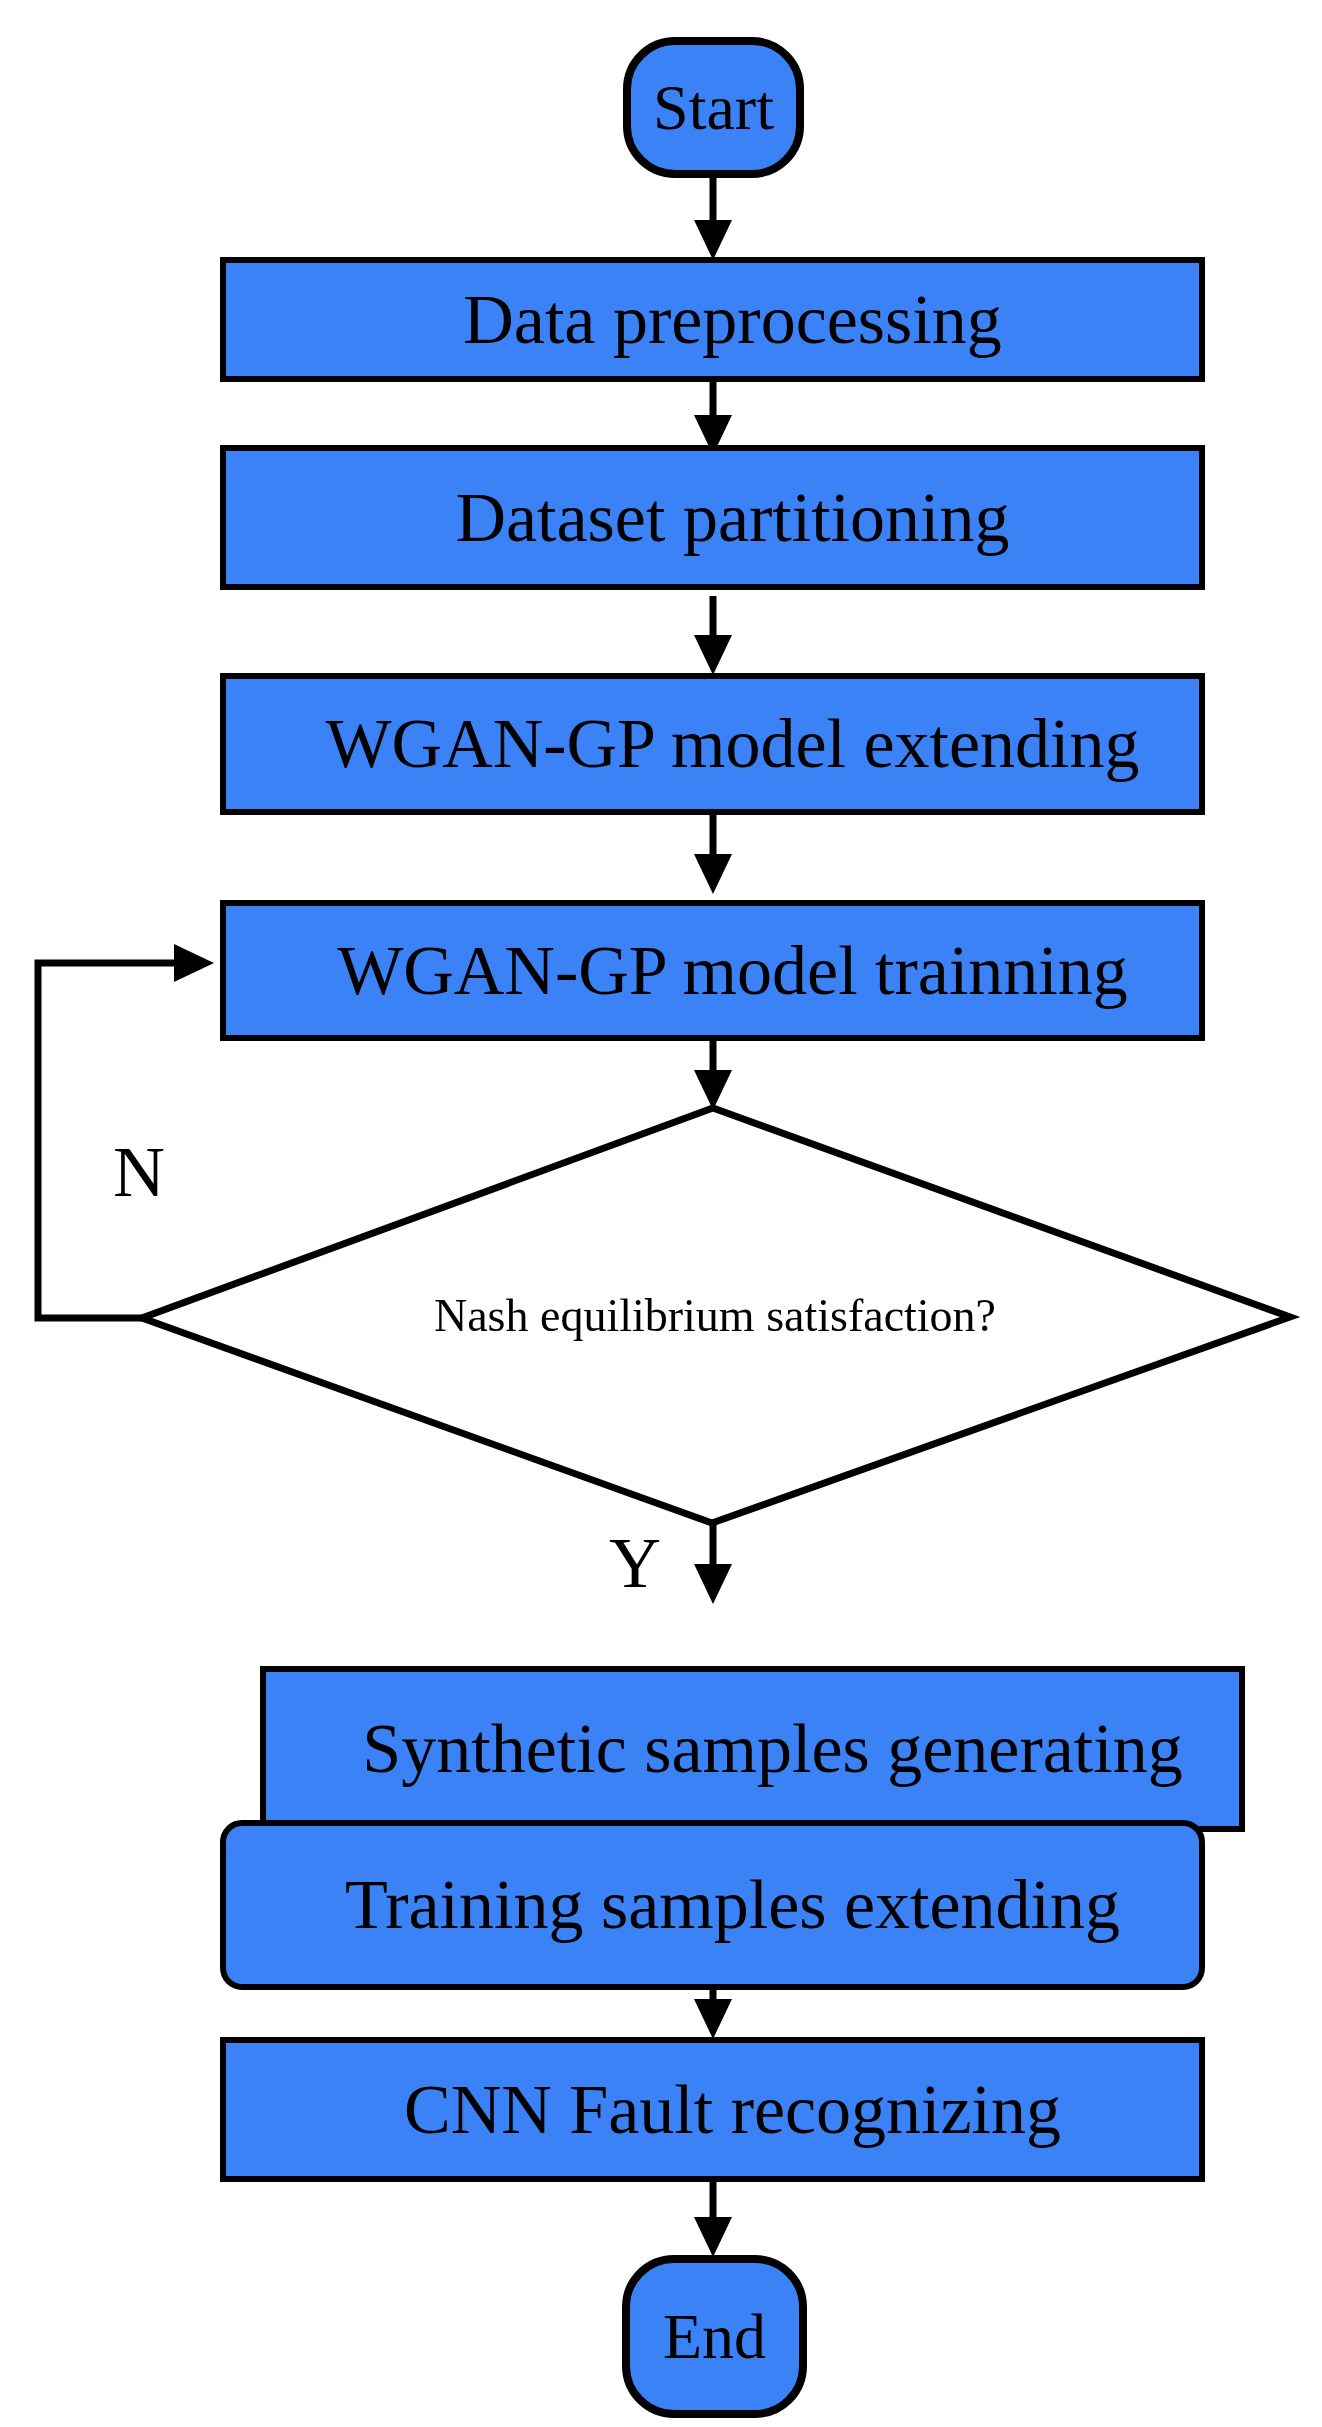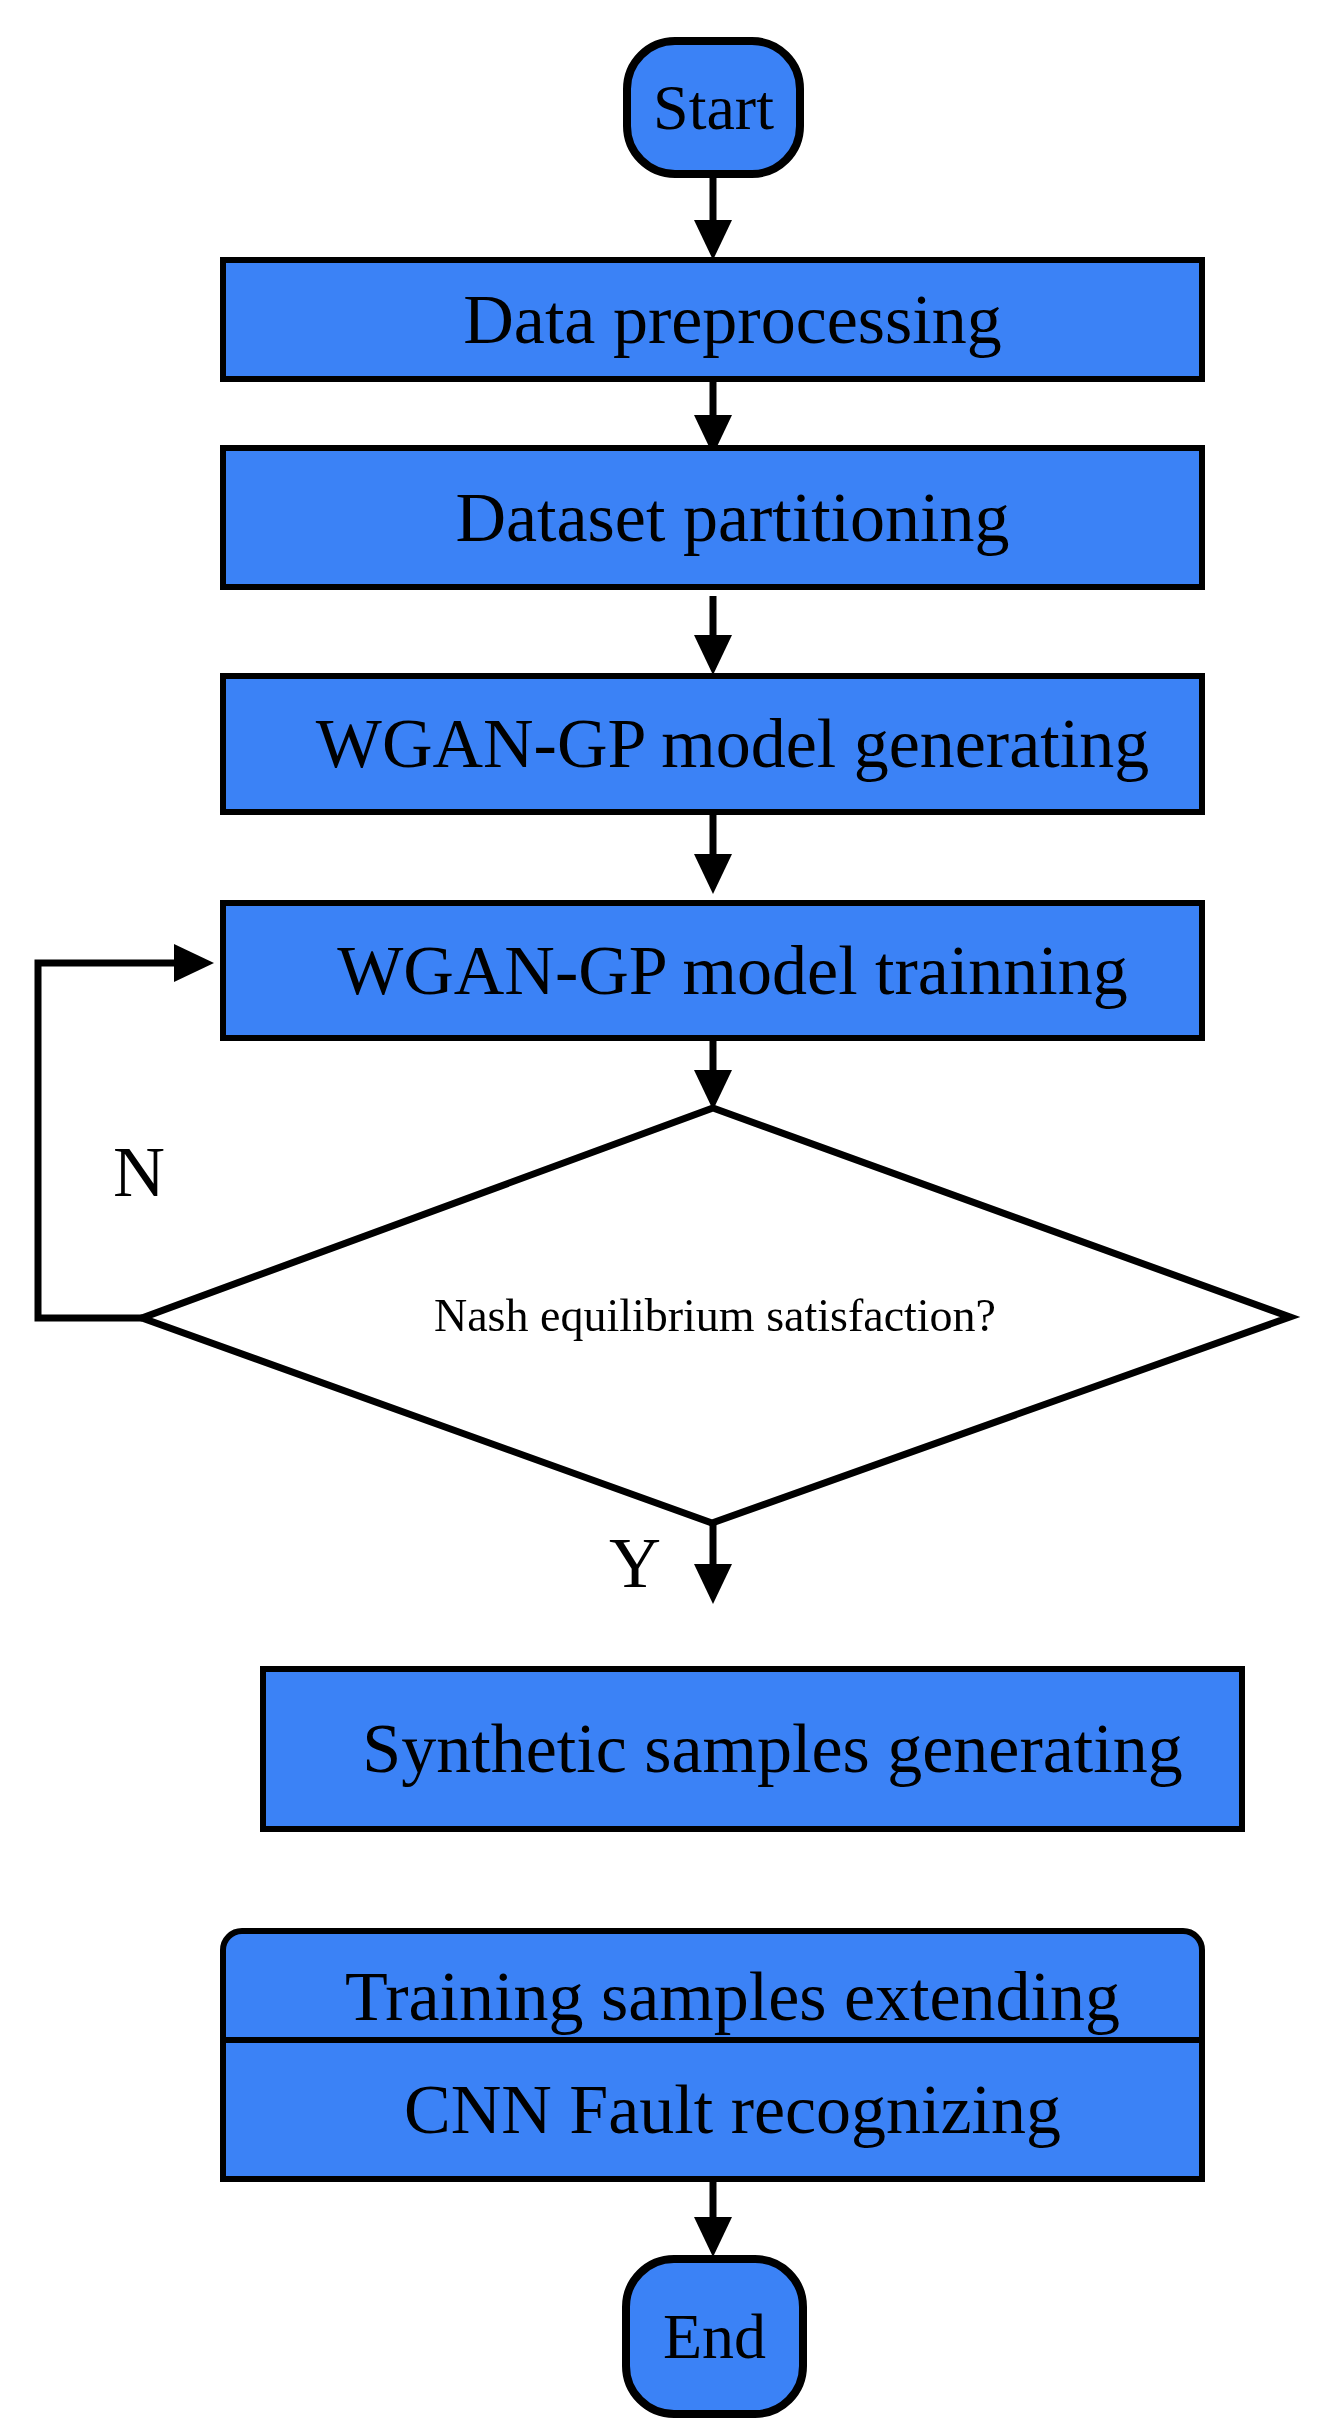--- a/index.html
+++ b/index.html
@@ -55,21 +55,21 @@
     width: 985px;
     border: 6px solid #000000;
     font-size: 70px;
     padding-left: 40px;
   }
   .p1 { top: 257px;  height: 125px; }
   .p2 { top: 445px;  height: 145px; }
   .p3 { top: 673px;  height: 142px; }
   .p4 { top: 900px;  height: 141px; }
   .p5 { top: 1666px; height: 166px; margin-left: 40px; }
-  .p6 { top: 1928px; height: 138px; border-radius: 22px; }
+  .p6 { top: 1820px; height: 170px; border-radius: 22px; }
   .p7 { top: 2037px; height: 145px; }
   .decision-label {
     position: absolute;
     z-index: 1;
     left: 215px;
     top: 1266px;
     width: 1000px;
     height: 100px;
     display: flex;
     align-items: center;
@@ -132,21 +132,21 @@
     <span>Start</span>
   </div>
 
   <div class="node process p1">
     <span>Data preprocessing</span>
   </div>
   <div class="node process p2">
     <span>Dataset partitioning</span>
   </div>
   <div class="node process p3">
-    <span>WGAN-GP model generating</span>
+    <span>WGAN-GP model extending</span>
   </div>
   <div class="node process p4">
     <span>WGAN-GP model trainning</span>
   </div>
 
   <div class="decision-label">Nash equilibrium satisfaction?</div>
   <div class="branch-label no">N</div>
   <div class="branch-label yes">Y</div>
 
   <div class="node process p5">

